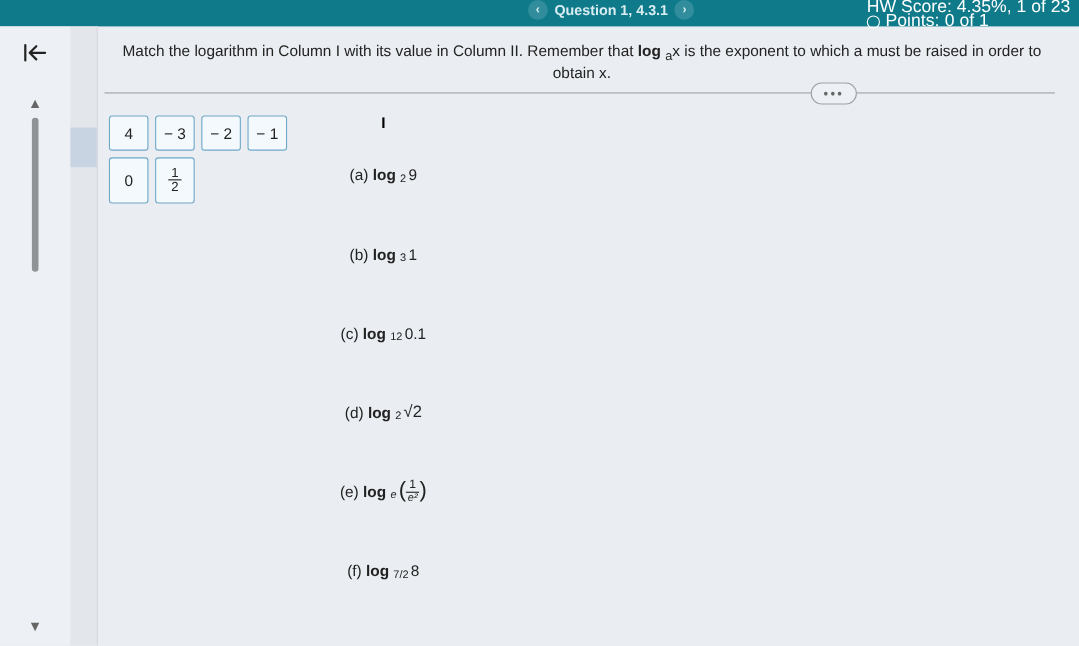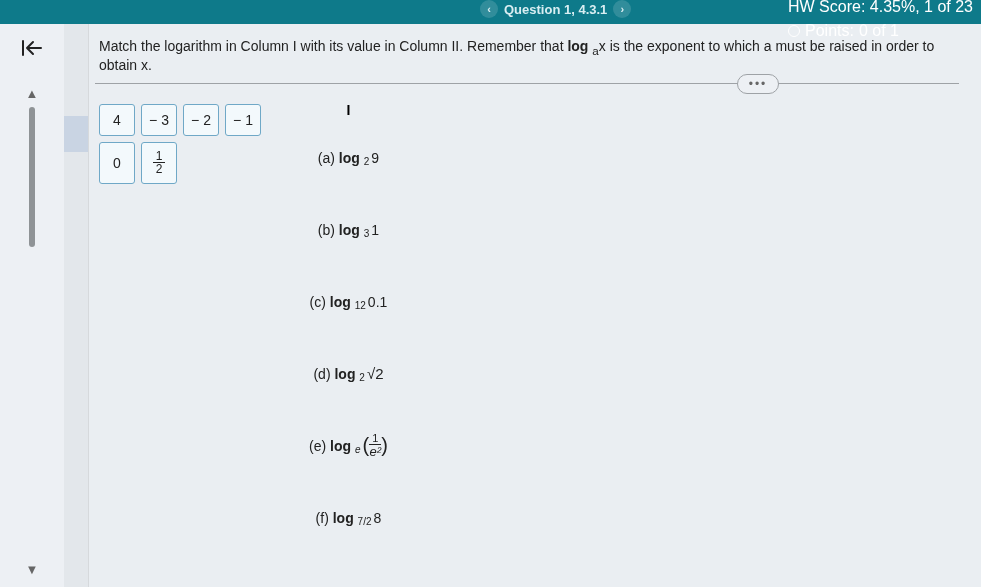--- a/index.html
+++ b/index.html
@@ -46,21 +46,21 @@
     top: 1px;
     color: #fff;
     font-size: 16px;
     text-align: center;
     line-height: 12px;
   }
   .points-row {
     display: flex;
     align-items: center;
     gap: 5px;
-    margin-top: 12px;
+    margin-top: 1px;
   }
   .circle-icon {
     width: 10px;
     height: 10px;
     border: 1.5px solid #fff;
     border-radius: 50%;
     display: inline-block;
   }
   .content-area {
     display: flex;
@@ -118,20 +118,21 @@
   }
   .main {
     flex: 1;
     padding: 10px 22px 10px 6px;
     position: relative;
   }
   .instructions {
     font-size: 14px;
     color: #222;
     padding: 4px 0 10px 4px;
+    text-align: center;
   }
   .divider {
     border-top: 1px solid #9ea2a6;
     position: relative;
     margin-bottom: 18px;
   }
   .dots-pill {
     position: absolute;
     right: 180px;
     top: -10px;
@@ -295,21 +296,21 @@
             <span>(c)</span>&nbsp;<b>log</b>&nbsp;<span class="log-sub">12</span><span>0.1</span>
           </div>
           <div class="row-item">
             <span>(d)</span>&nbsp;<b>log</b>&nbsp;<span class="log-sub">2</span><span class="sqrt-sym">√2</span>
           </div>
           <div class="row-item">
             <span>(e)</span>&nbsp;<b>log</b>&nbsp;<span class="log-sub" style="font-style:italic">e</span>
             <span class="paren">(</span>
             <span style="display:inline-flex;flex-direction:column;align-items:center;line-height:1;">
               <span style="font-size:11px;border-bottom:1px solid #222;padding:0 3px">1</span>
-              <span style="font-size:13px;font-style:italic">e²</span>
+              <span style="font-size:10px;font-style:italic">e²</span>
             </span>
             <span class="paren">)</span>
           </div>
           <div class="row-item" style="margin-bottom:0">
             <span>(f)</span>&nbsp;<b>log</b>&nbsp;<span class="log-sub">7/2</span><span>8</span>
           </div>
         </div>
 
       </div>
     </div>

